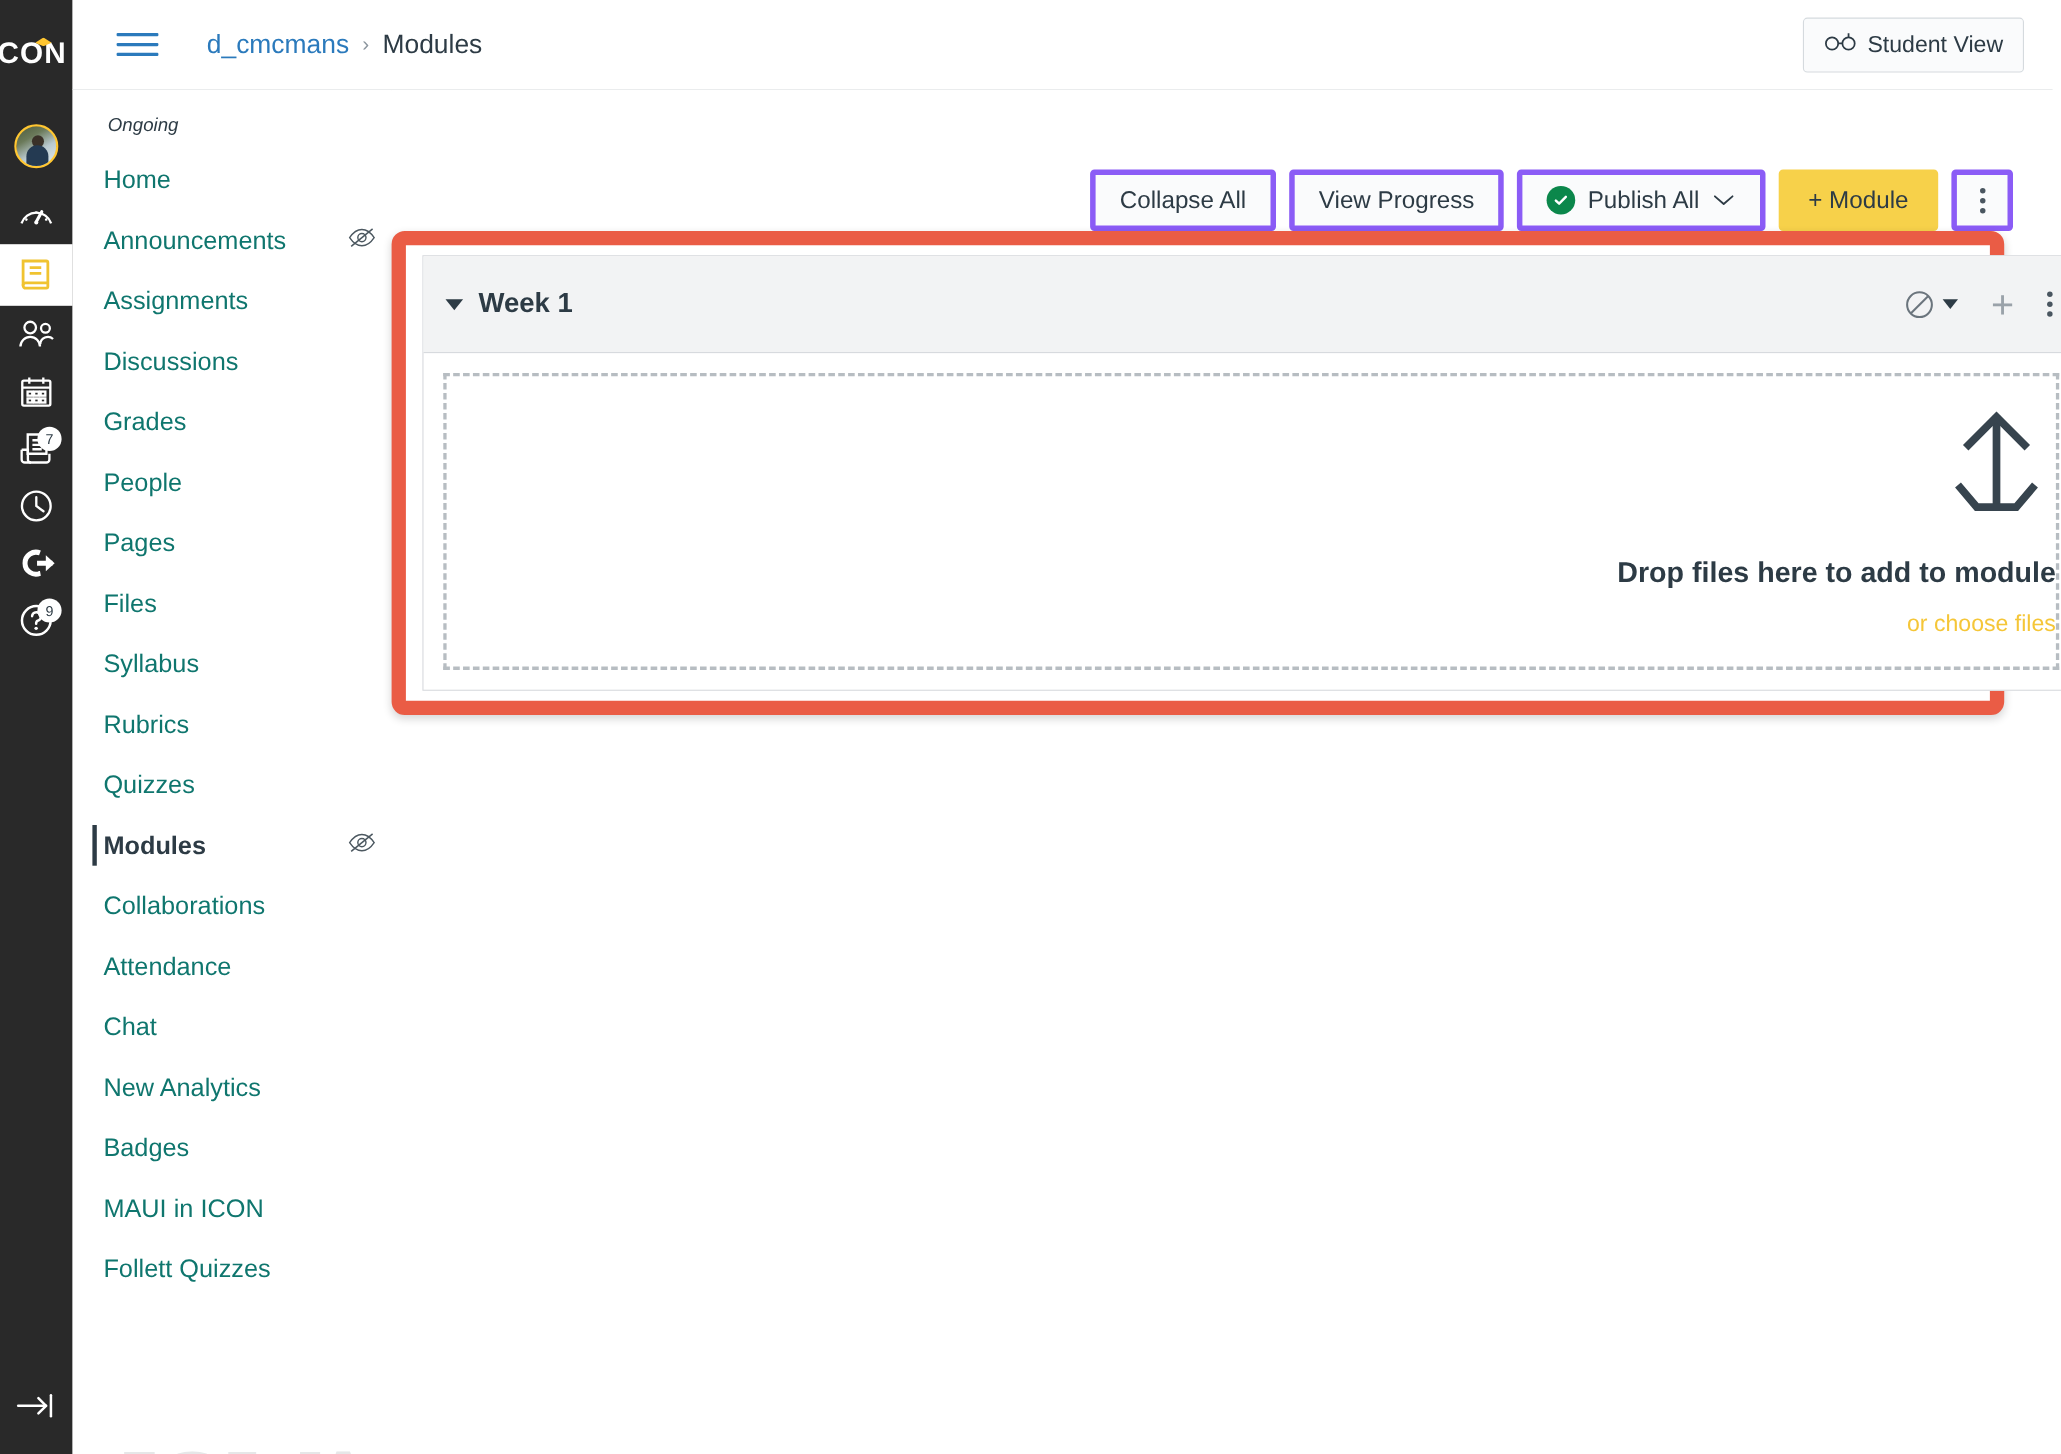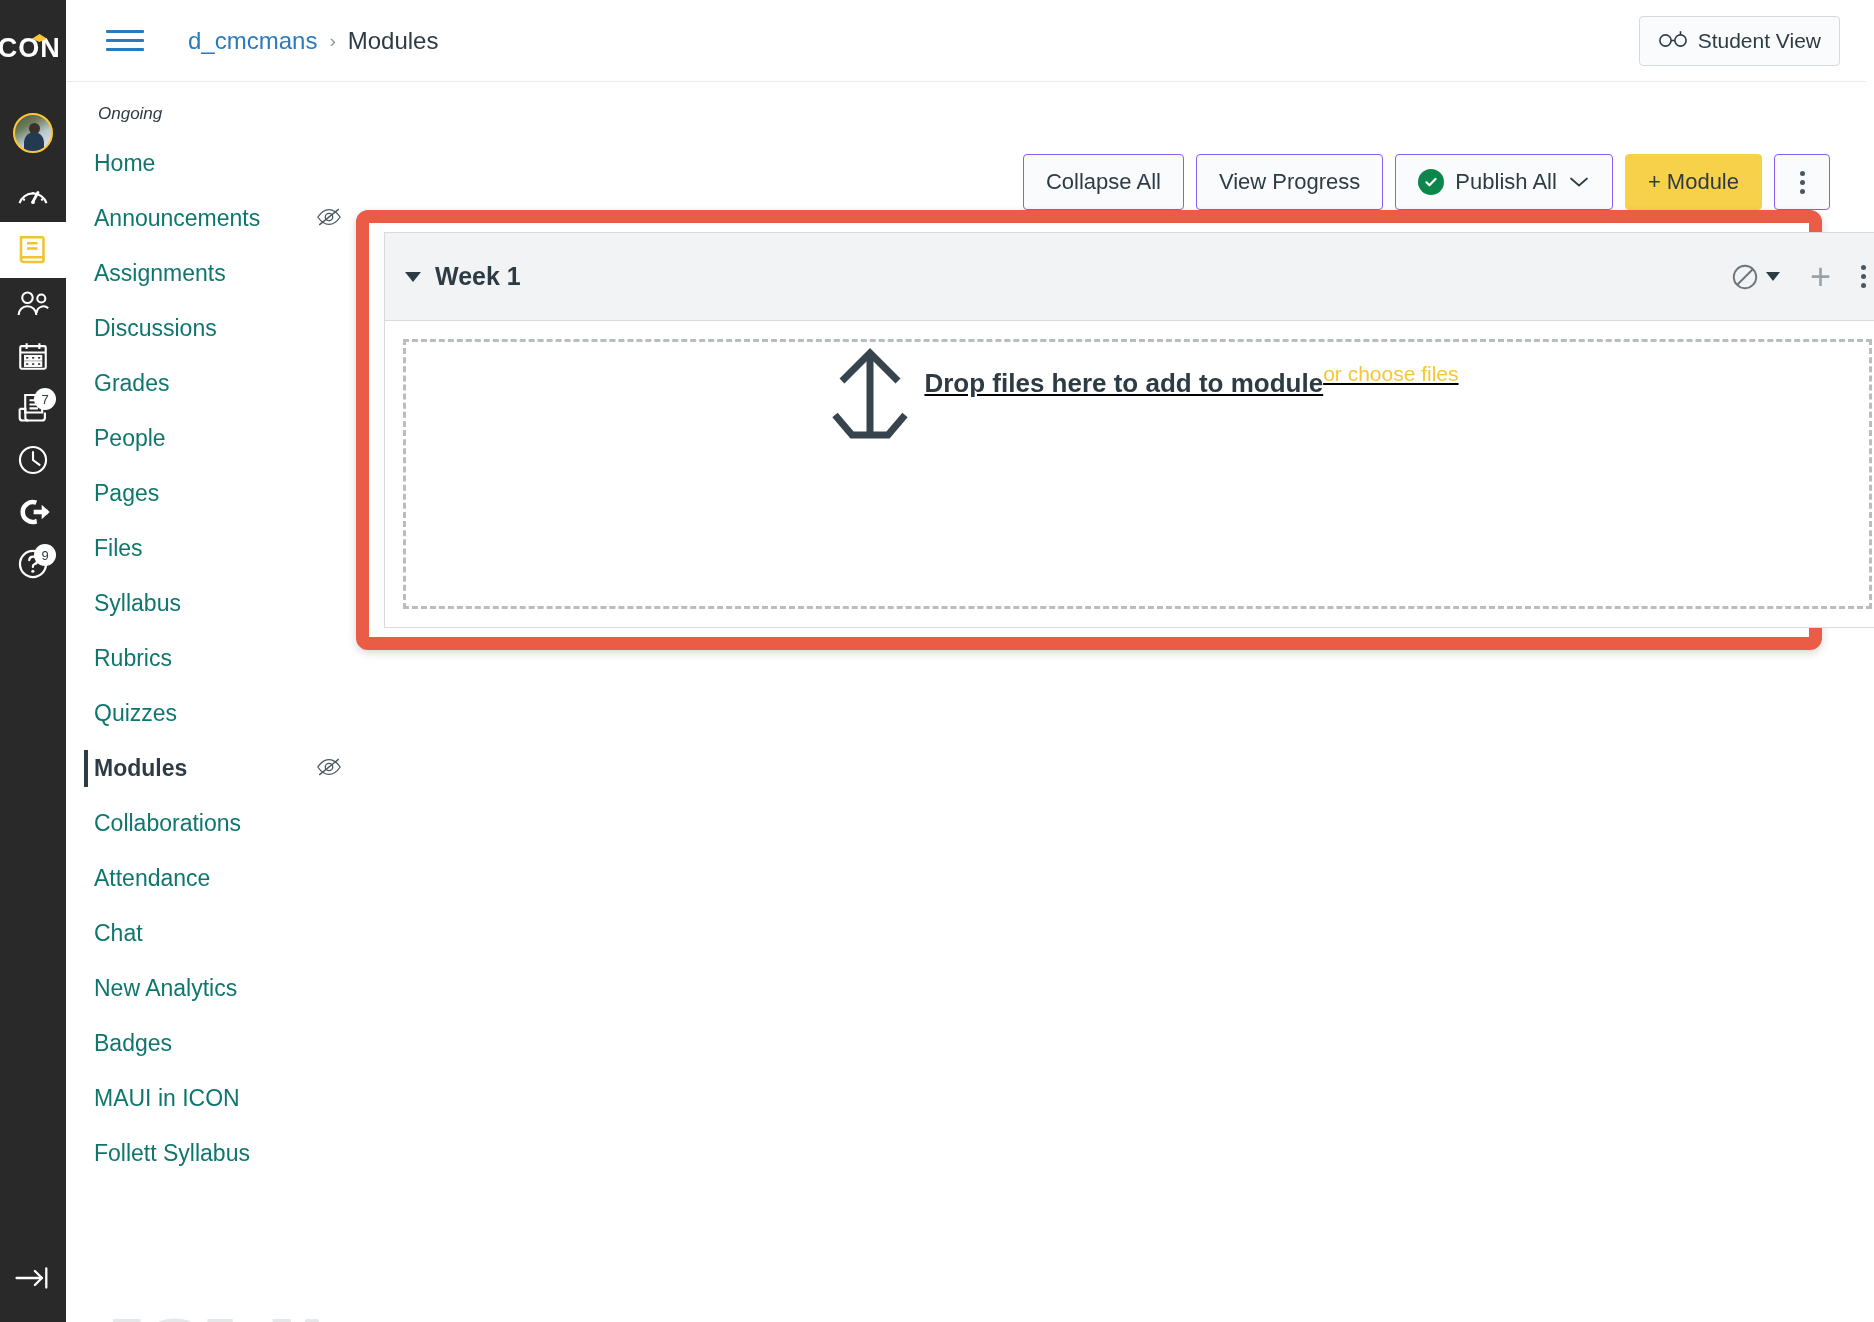--- a/index.html
+++ b/index.html
@@ -151,21 +151,21 @@
     position: absolute; left: 356px; top: 82px;
     width: 1518px; height: 1240px;
     background: #ffffff;
   }
   .toolbar {
     position: absolute; right: 44px; top: 72px;
     display: flex; align-items: center; gap: 12px;
   }
   .tb-btn {
     height: 56px; padding: 0 22px;
-    border: 1px solid #8b5cf6; border-radius: 4px;
+    border: 5px solid #8b5cf6; border-radius: 4px;
     background: #fafbfc; color: #2D3B45; font-size: 22px;
     display: flex; align-items: center; gap: 11px; cursor: pointer;
     white-space: nowrap;
   }
   .tb-btn.primary {
     background: #F7D14A; border-color: #F7D14A; font-weight: 400;
   }
   .tb-btn.kebab { width: 56px; padding: 0; justify-content: center; }
   .pub-check {
     width: 26px; height: 26px; border-radius: 50%; background: #0B874B;
@@ -207,22 +207,22 @@
   .mh-caret-sm {
     width: 0; height: 0; margin-left: 6px;
     border-left: 7px solid transparent; border-right: 7px solid transparent;
     border-top: 9px solid #2D3B45;
   }
   .plus-icon { font-size: 36px; color: #9aa2a9; line-height: 1; font-weight: 300; }
 
   .dropzone {
     margin: 18px; height: 270px;
     border: 3px dashed #b7bdc2;
-    display: flex; flex-direction: row;
-    align-items: flex-start; justify-content: center; text-decoration: underline;
+    display: flex; flex-direction: column;
+    align-items: flex-end; justify-content: center;
   }
   .dz-text {
     font-size: 26px; font-weight: 700; color: #2D3B45;
     margin-top: 26px;
   }
   .dz-link {
     font-size: 21px; color: #F5C638; margin-top: 20px;
     cursor: pointer; text-decoration: none;
   }
 </style>
@@ -410,21 +410,21 @@
         <div class="cn-item">
           <span class="cn-label">New Analytics</span>
         </div>
         <div class="cn-item">
           <span class="cn-label">Badges</span>
         </div>
         <div class="cn-item">
           <span class="cn-label">MAUI in ICON</span>
         </div>
         <div class="cn-item">
-          <span class="cn-label">Follett Syllabus</span>
+          <span class="cn-label">Follett Quizzes</span>
         </div>
       </div>
   </div>
 
   <div class="content">
 
     <div class="toolbar">
       <div class="tb-btn">
         <span>Collapse All</span>
       </div>

